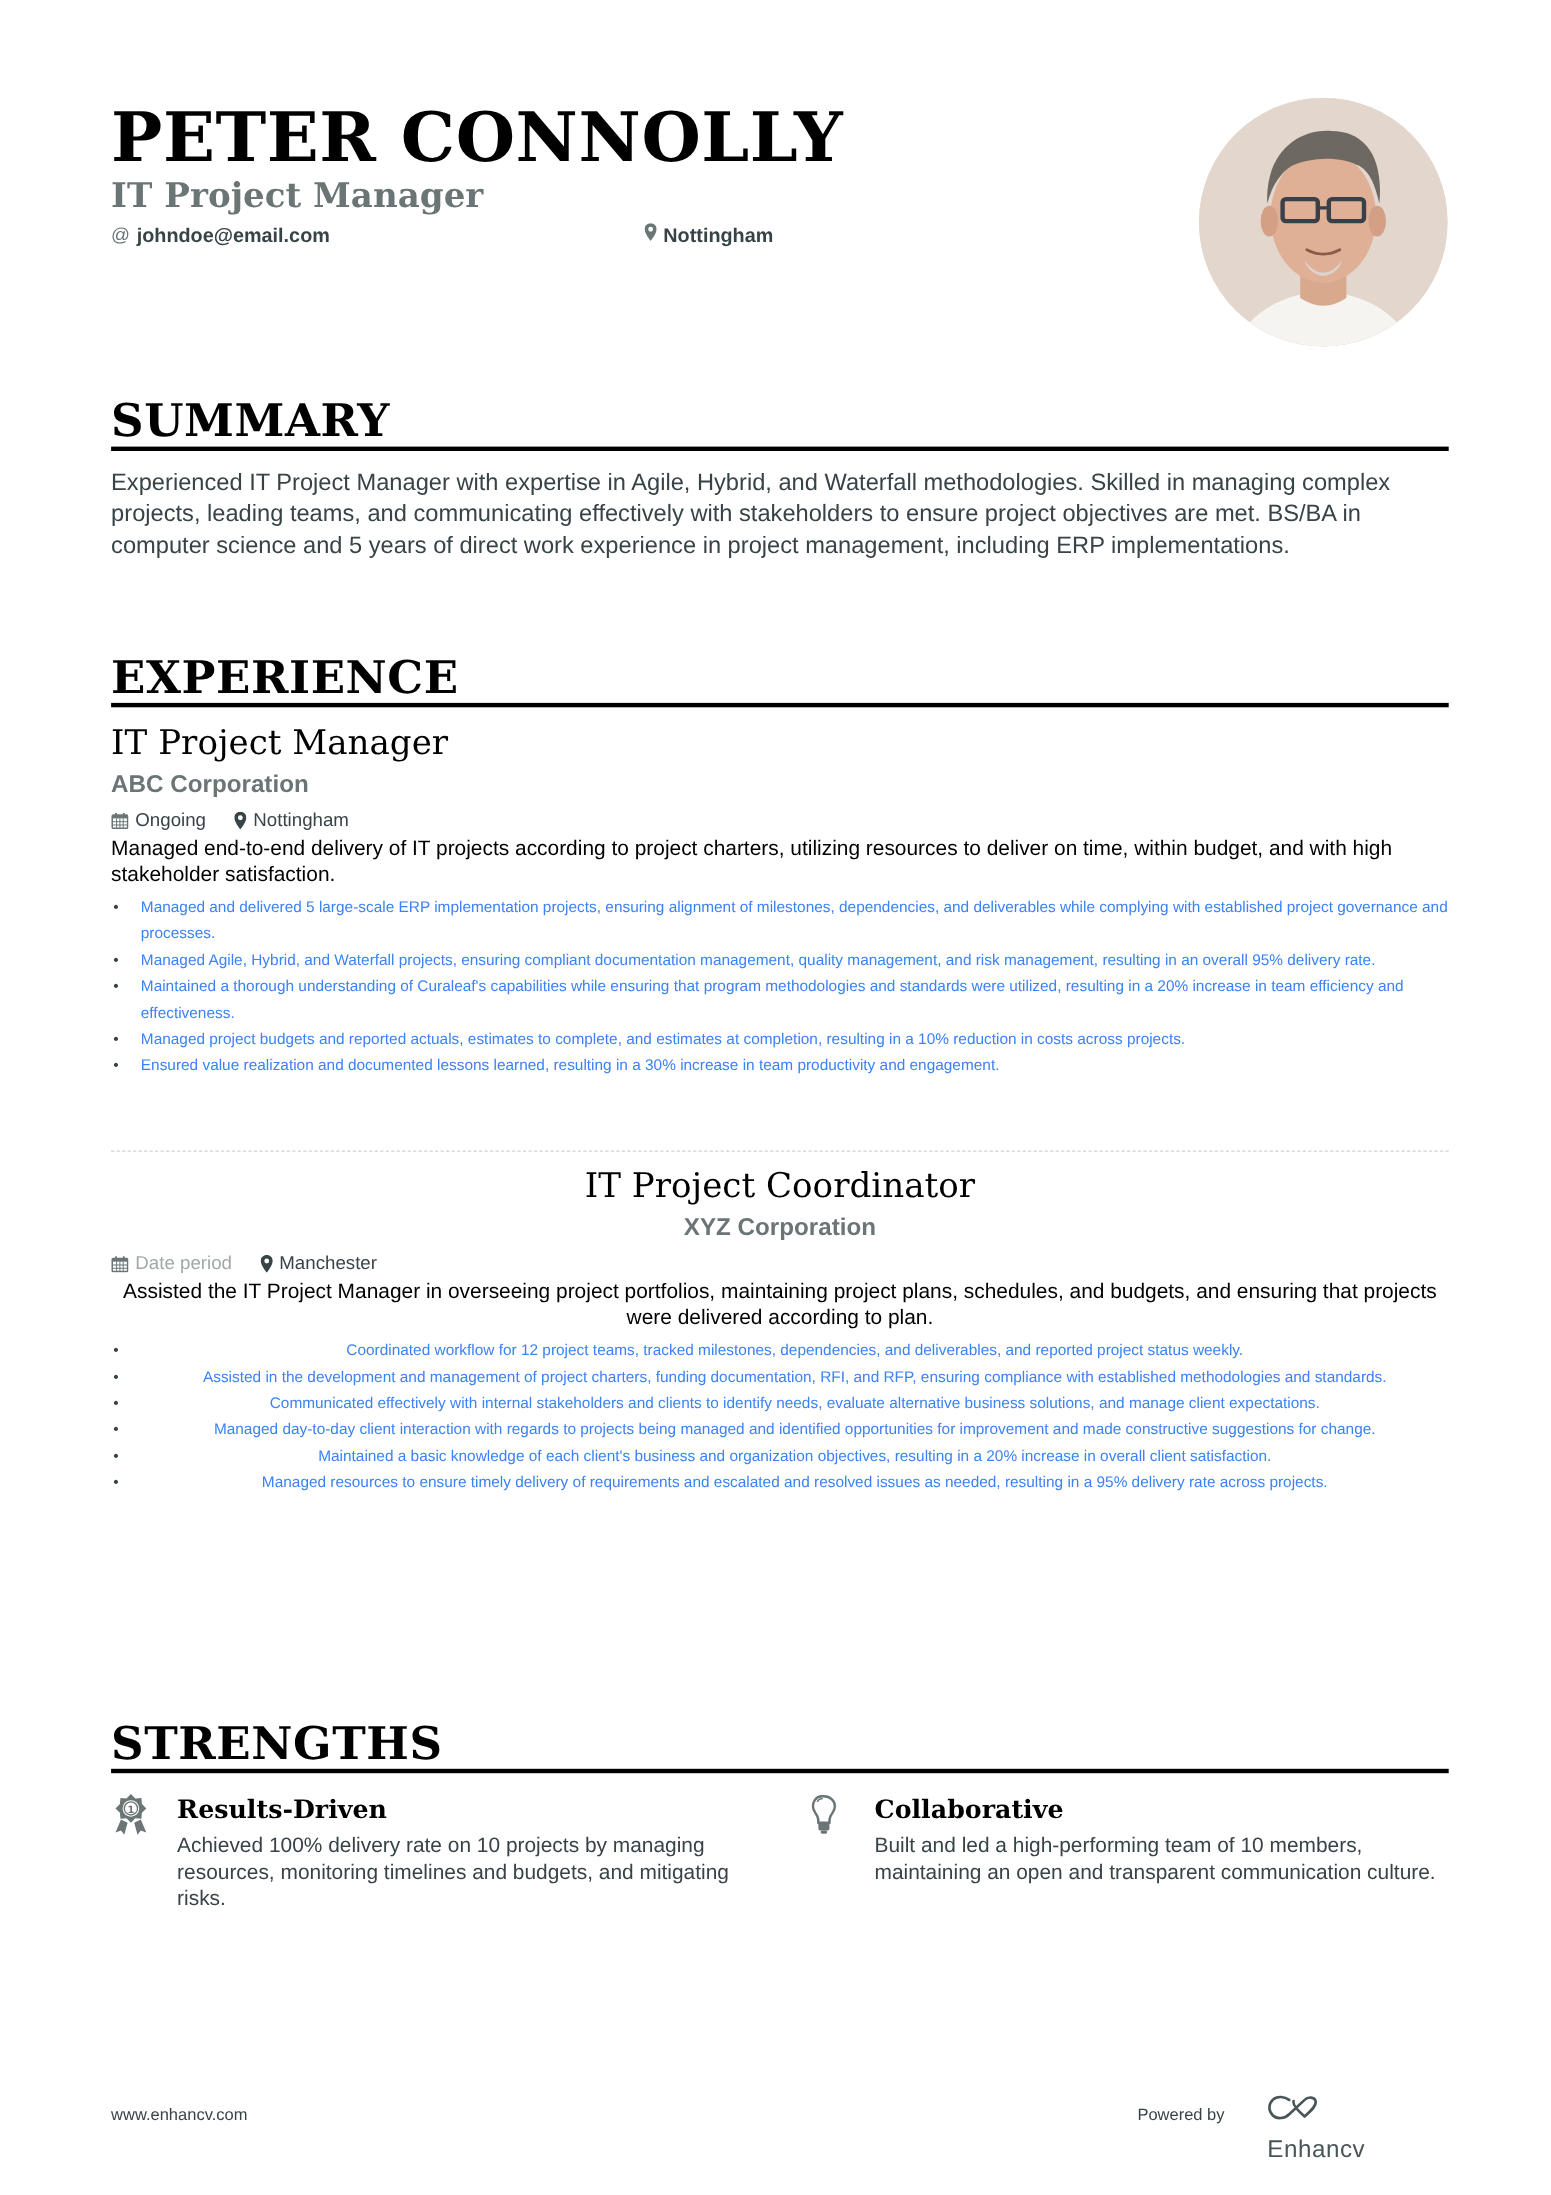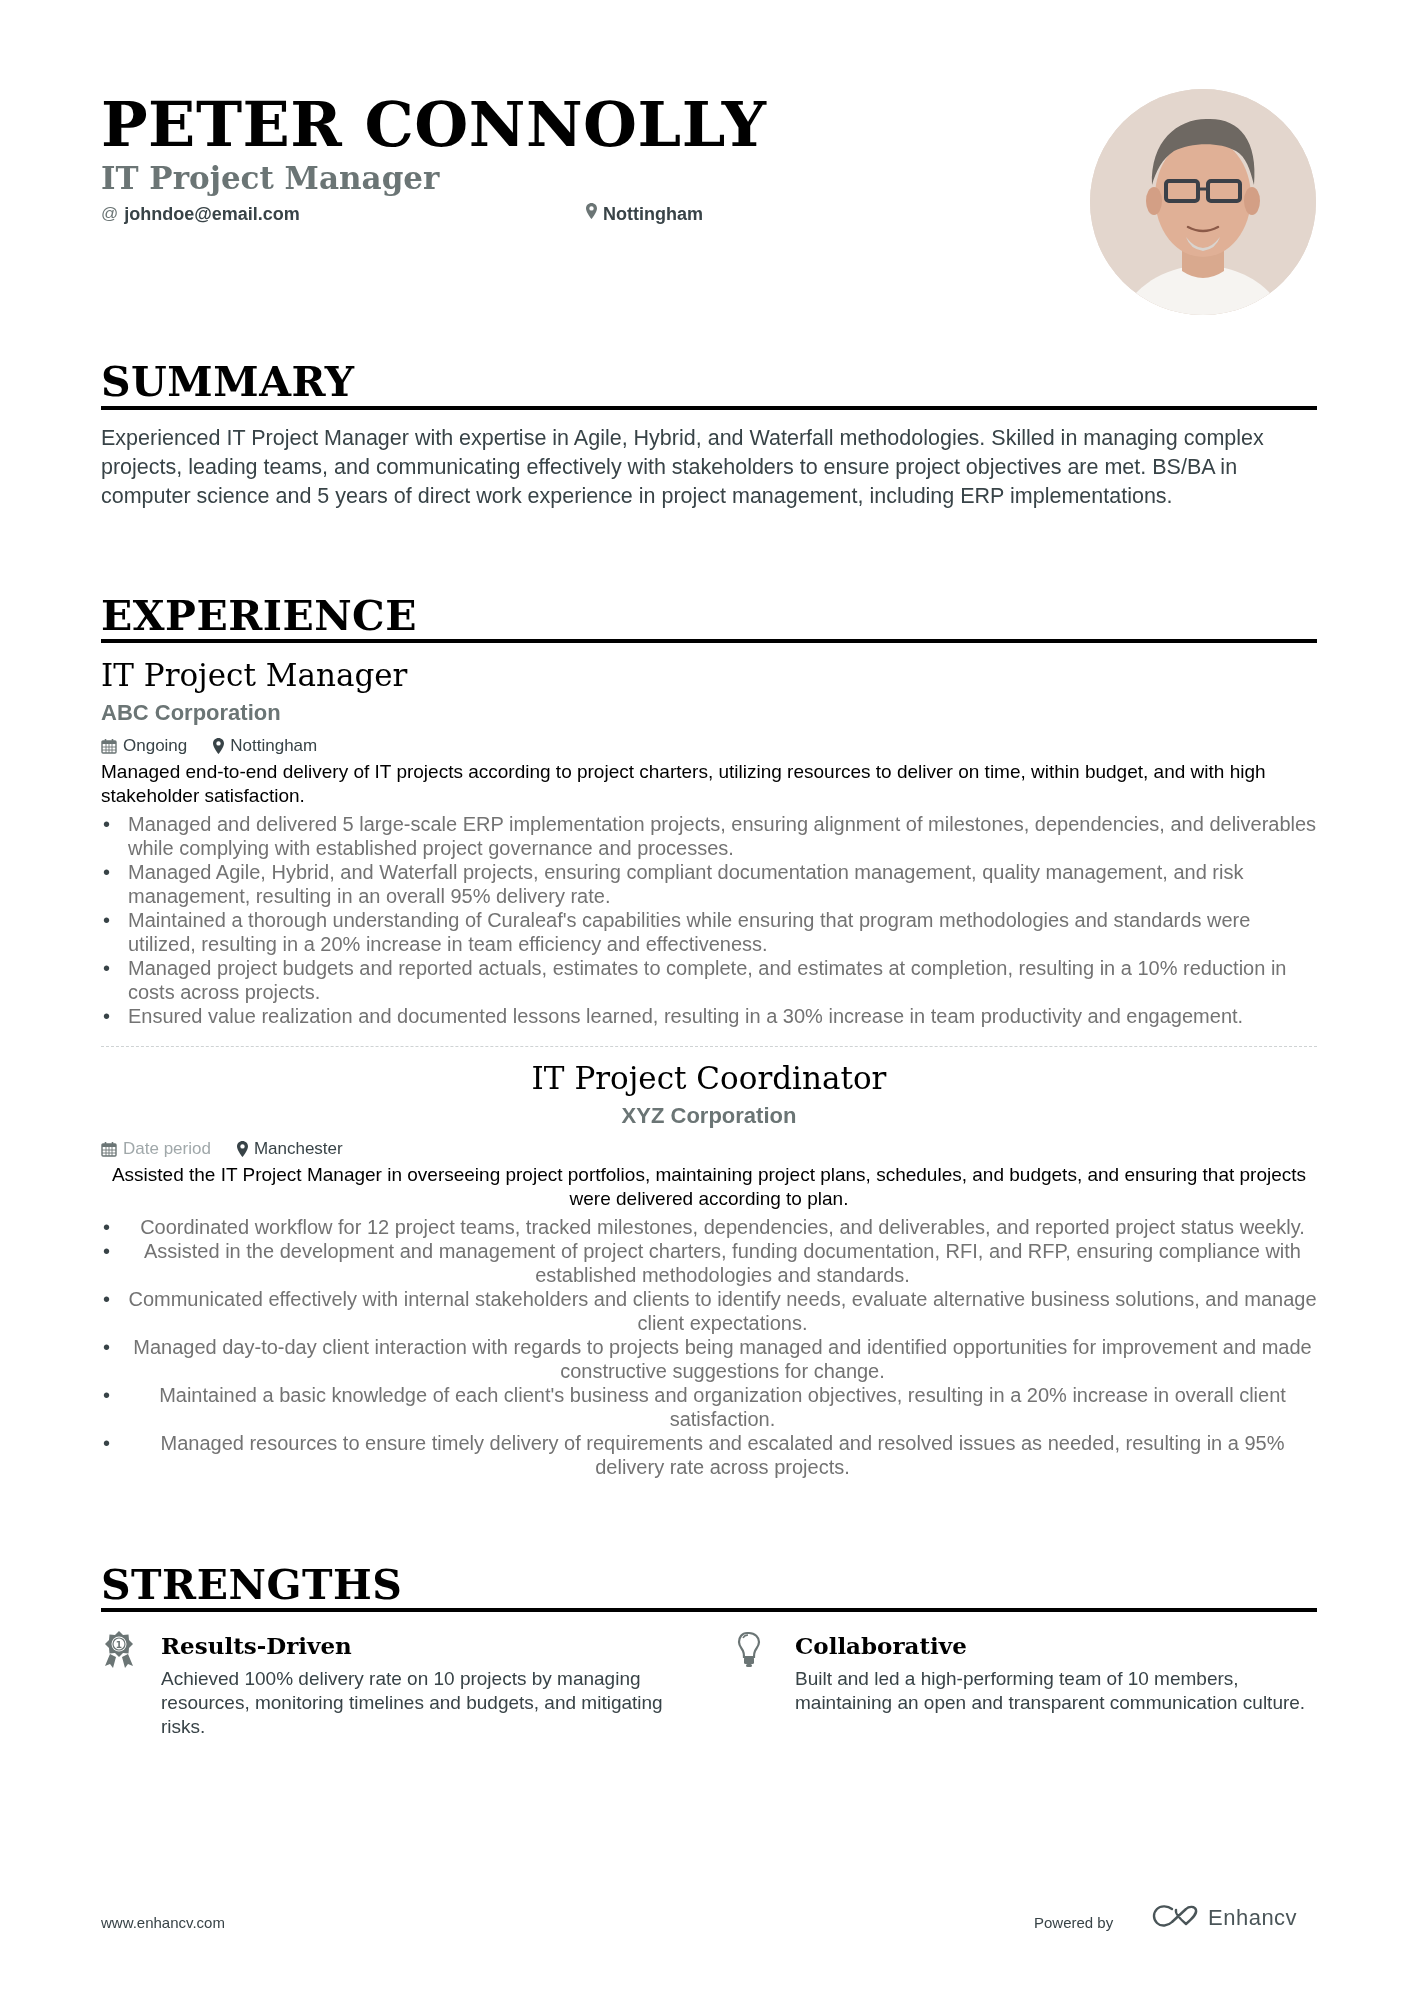--- a/index.html
+++ b/index.html
@@ -28,35 +28,35 @@
   
   .job { position: absolute; left: 101px; width: 1216px; }
   .job-title { font-size: 31px; color: #000; line-height: 40px; }
   .company { font-size: 22px; font-weight: bold; color: #6b7575; line-height: 30px; margin-top: 3px; }
   .meta { display: flex; align-items: center; font-size: 17px; line-height: 24px; margin-top: 6px; color: #384347; }
   .meta .m-item { display: flex; align-items: center; gap: 6px; margin-right: 26px; }
   .meta .m-item.placeholder span.txt { color: #a0a8aa; }
   .meta svg { display: block; }
   .job-desc { font-size: 19px; line-height: 24px; margin-top: 2px; color: #000000; }
   .bullets { list-style: none; margin-top: 4px; }
-  .bullets li { position: relative; padding-left: 27px; font-size: 20px; line-height: 24px; color: #737373; }
+  .bullets li { position: relative; padding-left: 27px; font-size: 14px; line-height: 24px; color: #3b82f6; }
   .bullets li::before { content: "\2022"; position: absolute; left: 2px; top: 0; color: #384347; }
 
   .dash { position: absolute; left: 101px; width: 1216px; top: 1046px; border-top: 1px dashed #cfd3d4; }
 
   
   .strength { position: absolute; width: 540px; }
   .strength .s-icon { position: absolute; left: 0; top: 0; width: 36px; height: 40px; }
   .strength .s-title { position: absolute; left: 60px; top: 0; font-size: 23px; font-weight: bold; color: #000; line-height: 32px; white-space: nowrap; }
   .strength .s-desc { position: absolute; left: 60px; top: 37px; width: 520px; font-size: 19px; line-height: 24px; color: #384347; }
 
   
   .footer-url { position: absolute; left: 101px; top: 1914px; font-size: 15px; color: #384347; }
   .powered { position: absolute; left: 1034px; top: 1914px; font-size: 15px; color: #384347; }
-  .brand { position: absolute; left: 1152px; top: 1904px; display: flex; align-items: center; gap: 8px; }
+  .brand { position: absolute; left: 1152px; top: 1904px; display: flex; gap: 8px; flex-direction: column; }
   .brand .brand-name { font-size: 22px; color: #4a5558; letter-spacing: 0.5px; }
 </style>
 </head>
 <body>
 
 <div class="page">
 
   <div class="name serif">PETER CONNOLLY</div>
   <div class="role serif">IT Project Manager</div>
 

